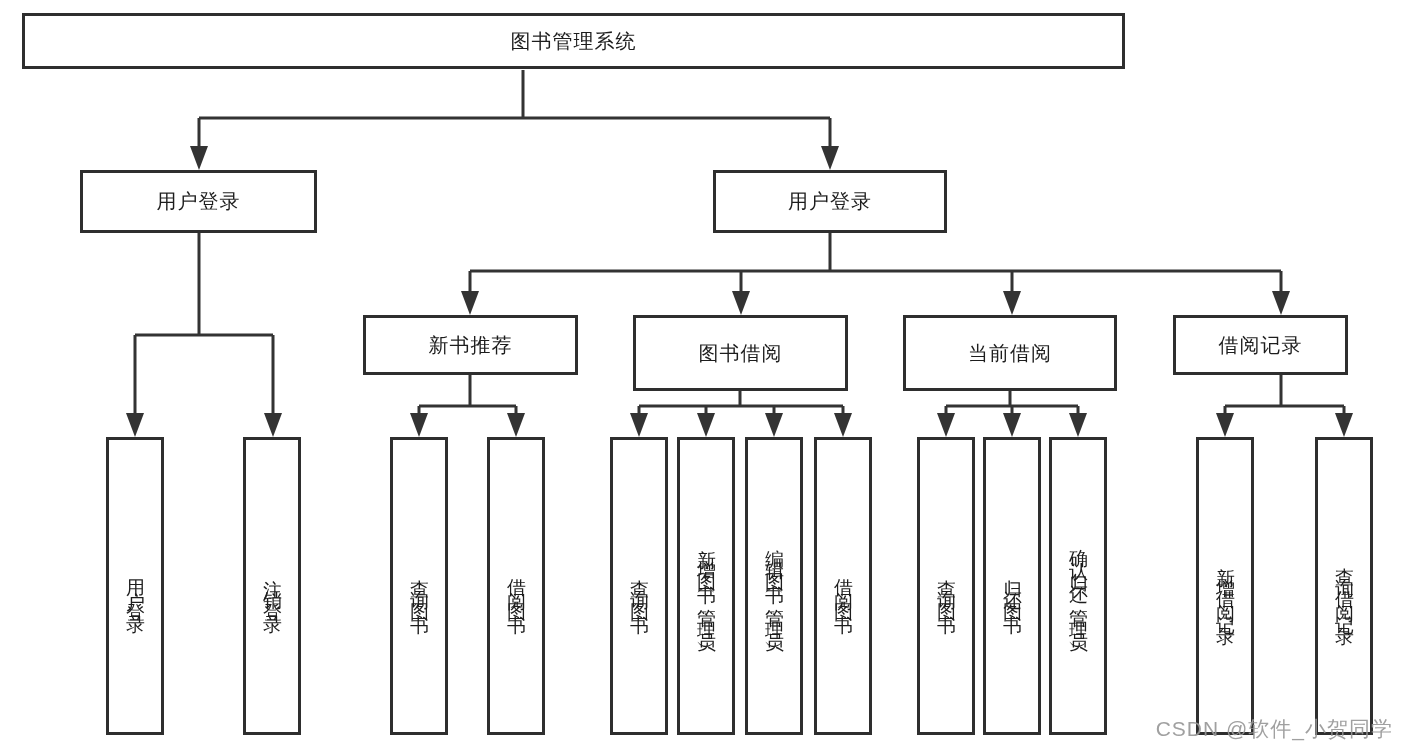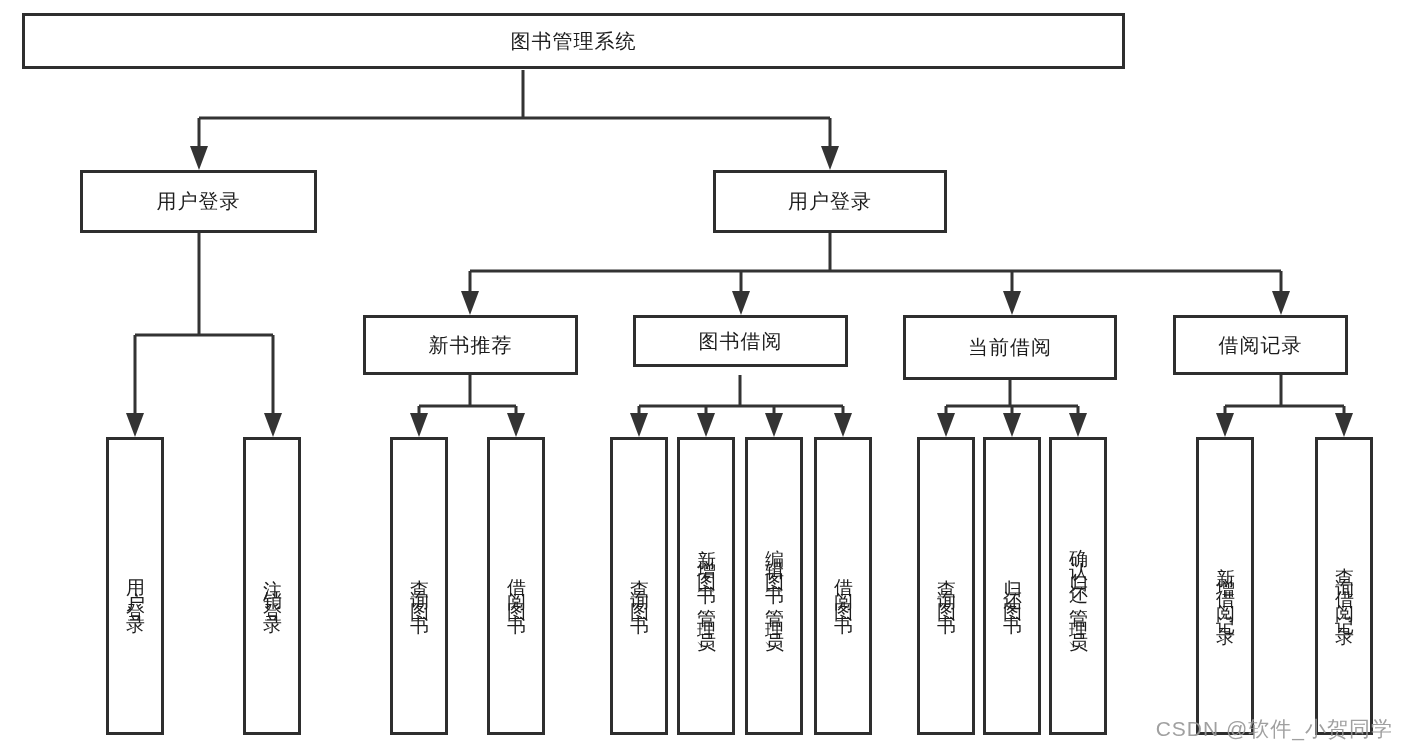--- a/index.html
+++ b/index.html
@@ -60,22 +60,22 @@
       <polygon points="1335,413 1353,413 1344,437"></polygon>
     </g>
   </svg>
 
   <div class="node" style="left:22px;top:13px;width:1103px;height:56px">图书管理系统</div>
 
   <div class="node" style="left:80px;top:170px;width:237px;height:63px">用户登录</div>
   <div class="node" style="left:713px;top:170px;width:234px;height:63px">用户登录</div>
 
   <div class="node" style="left:363px;top:315px;width:215px;height:60px">新书推荐</div>
-  <div class="node" style="left:633px;top:315px;width:215px;height:52px">图书借阅</div>
-  <div class="node" style="left:903px;top:315px;width:214px;height:65px">当前借阅</div>
+  <div class="node" style="left:633px;top:315px;width:215px;height:76px">图书借阅</div>
+  <div class="node" style="left:903px;top:315px;width:214px;height:76px">当前借阅</div>
   <div class="node" style="left:1173px;top:315px;width:175px;height:60px">借阅记录</div>
 
   <div class="node vert" style="left:106px;top:437px;width:58px;height:298px">用户登录</div>
   <div class="node vert" style="left:243px;top:437px;width:58px;height:298px">注销登录</div>
 
   <div class="node vert" style="left:390px;top:437px;width:58px;height:298px">查询图书</div>
   <div class="node vert" style="left:487px;top:437px;width:58px;height:298px">借阅图书</div>
 
   <div class="node vert" style="left:610px;top:437px;width:58px;height:298px">查询图书</div>
   <div class="node vert" style="left:677px;top:437px;width:58px;height:298px">新增图书（管理员）</div>

